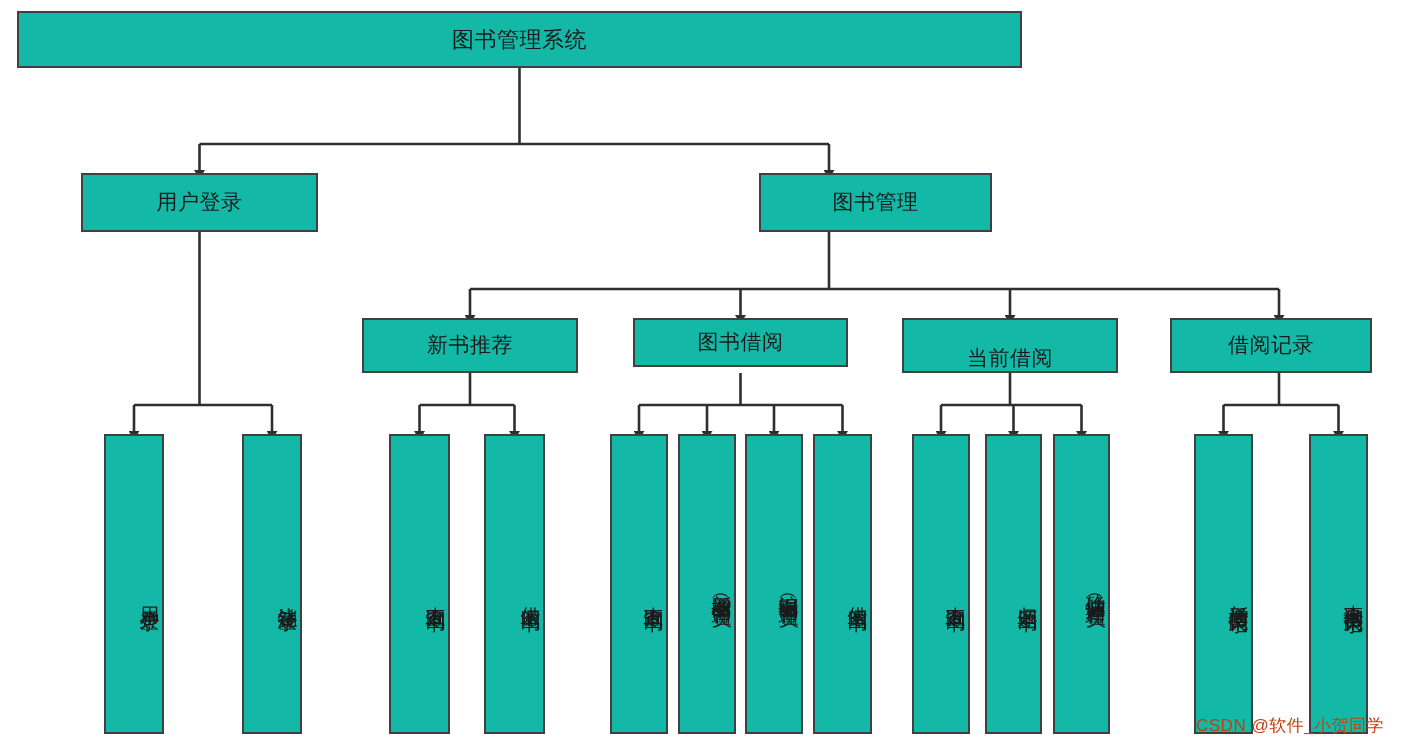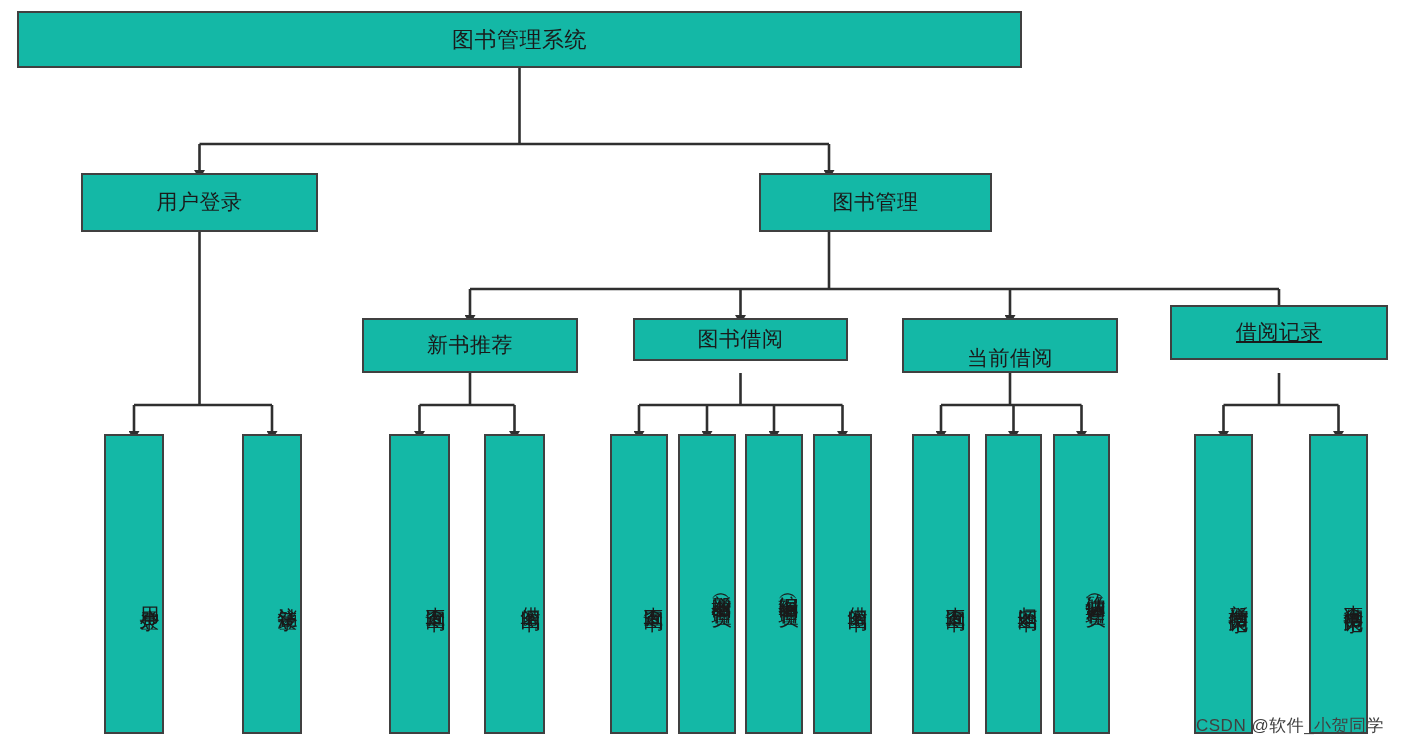--- a/index.html
+++ b/index.html
@@ -51,21 +51,21 @@
     padding-top: 22px;
     font-size: 20px;
     letter-spacing: 2px;
     white-space: normal;
   }
   .node.vertical.long {
     padding-top: 8px;
   }
   .watermark {
     position: absolute;
-    color: #404040;
+    color: #c2410c;
     font-size: 17px;
     letter-spacing: 0.5px;
     white-space: nowrap;
     user-select: none;
   }
 </style>
 </head>
 <body>
 
 <div id="canvas">
@@ -119,27 +119,27 @@
       </div>
       <div class="node" style="left: 81px; top: 173px; width: 237px; height: 59px;">
         <span>用户登录</span>
       </div>
       <div class="node" style="left: 711px; top: 173px; width: 233px; height: 59px; margin-left: 48px;">
         <span>图书管理</span>
       </div>
       <div class="node" style="left: 362px; top: 318px; width: 216px; height: 55px; align-items: center;">
         <span>新书推荐</span>
       </div>
-      <div class="node" style="left: 633px; top: 318px; width: 215px; height: 43px;">
+      <div class="node" style="left: 633px; top: 318px; width: 215px; height: 49px;">
         <span>图书借阅</span>
       </div>
       <div class="node" style="left: 902px; top: 318px; width: 216px; height: 55px; align-items: flex-end;">
         <span>当前借阅</span>
       </div>
-      <div class="node" style="left: 1170px; top: 305px; width: 218px; height: 55px; text-decoration: underline;">
+      <div class="node" style="left: 1170px; top: 318px; width: 202px; height: 55px;">
         <span>借阅记录</span>
       </div>
       <div class="node vertical" style="left: 104px; top: 434px; width: 60px; height: 300px;">
         <span>用户登录</span>
       </div>
       <div class="node vertical" style="left: 242px; top: 434px; width: 60px; height: 300px;">
         <span>注销登录</span>
       </div>
       <div class="node vertical" style="left: 389px; top: 434px; width: 61px; height: 300px;">
         <span>查询图书</span>

